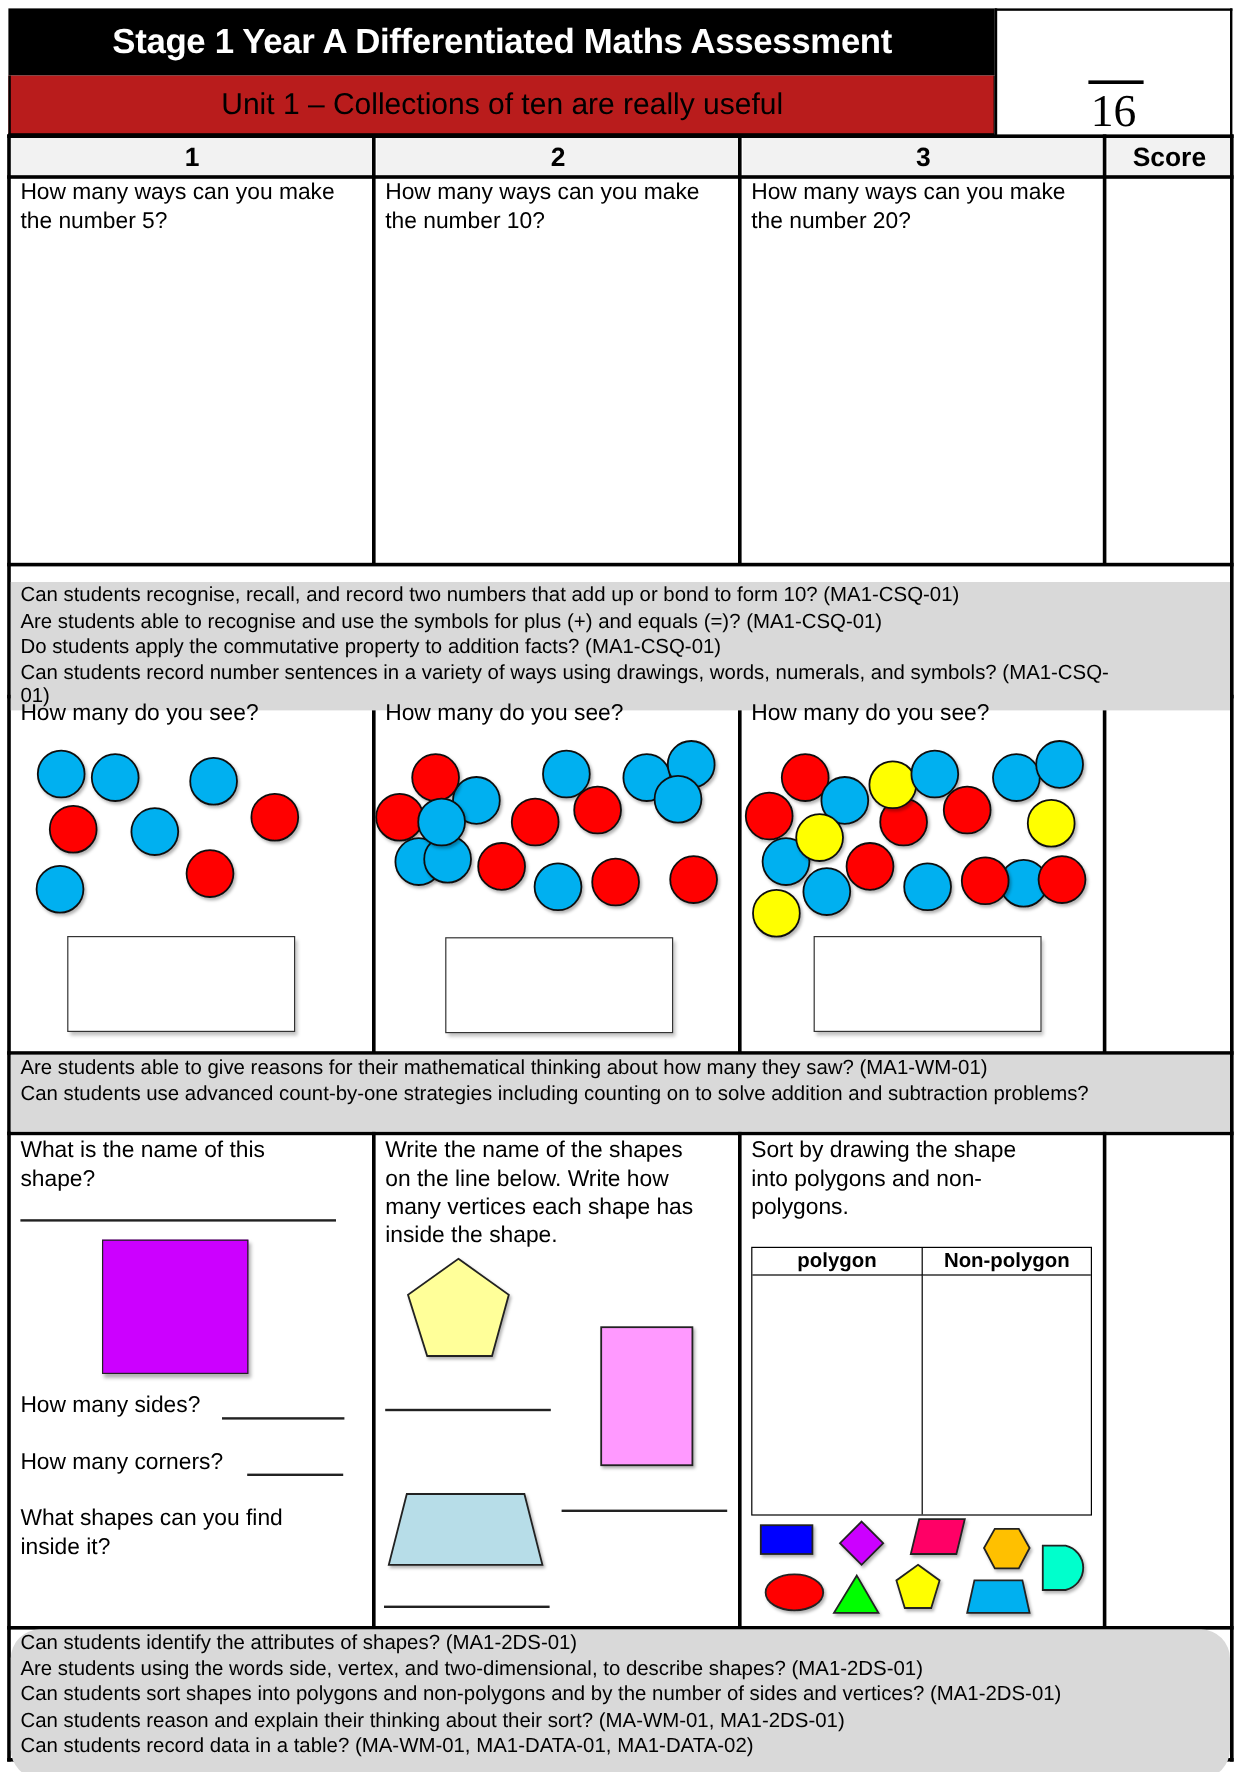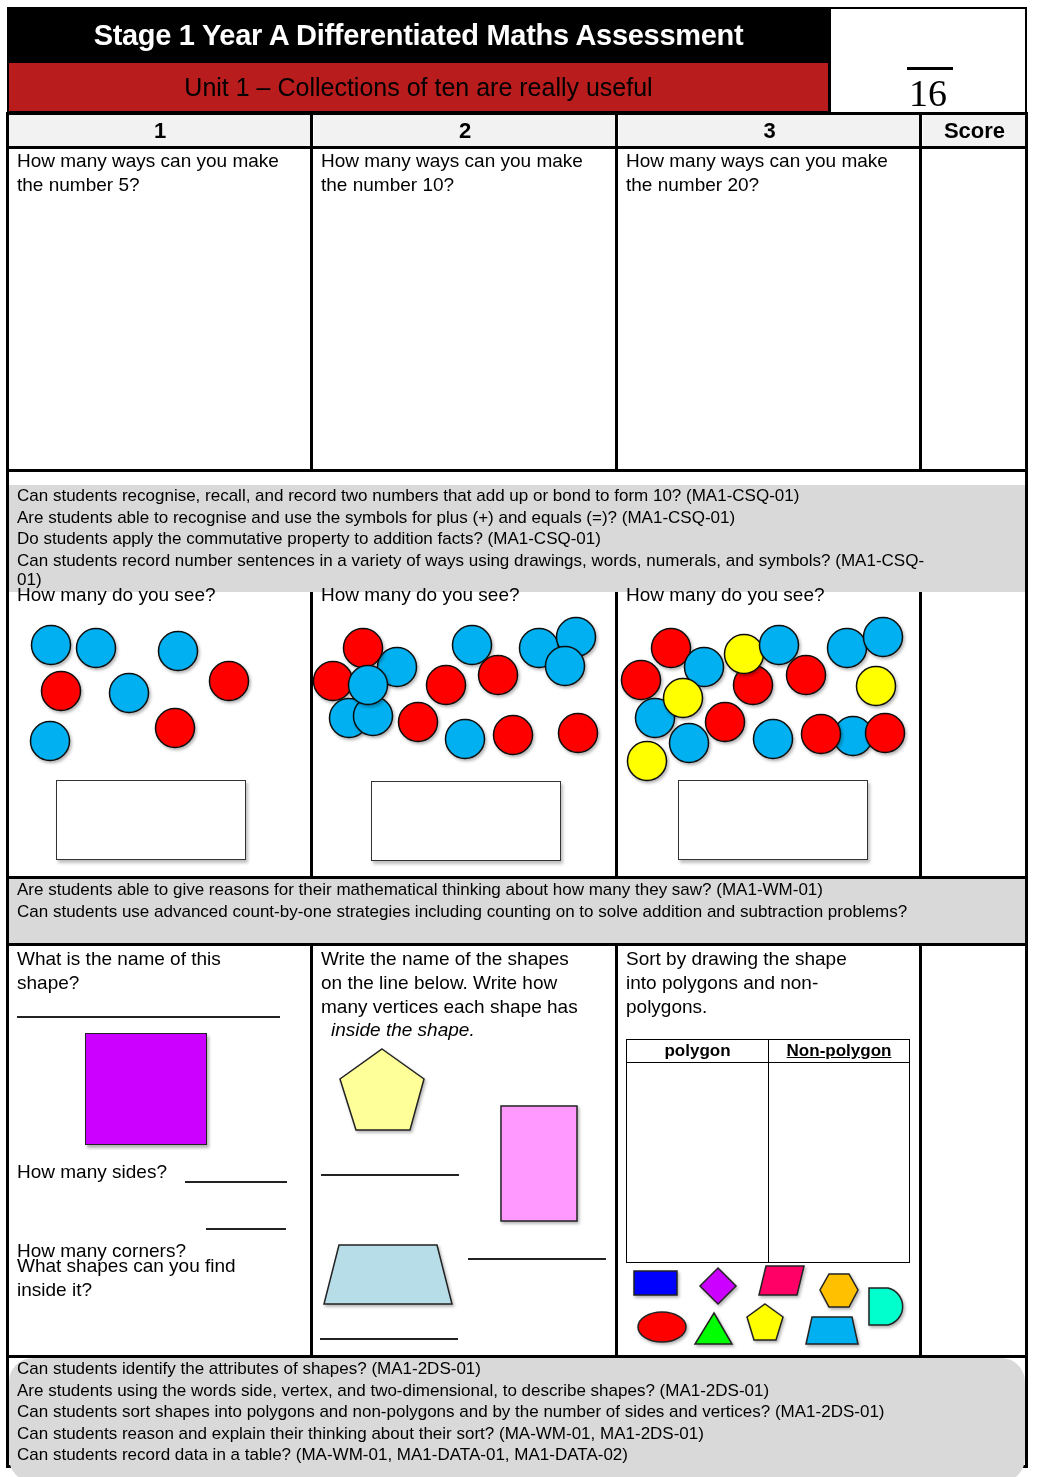--- a/index.html
+++ b/index.html
@@ -148,46 +148,46 @@
   <div>Are students able to give reasons for their mathematical thinking about how many they saw? (MA1-WM-01)</div>
   <div>Can students use advanced count-by-one strategies including counting on to solve addition and subtraction problems?</div>
 </div>
 
 <div class="cell-text" style="left:17px;top:947px;">What is the name of this</div>
 <div class="cell-text" style="left:17px;top:971px;">shape?</div>
 <div class="uline" style="left:17px;top:1016px;width:263px;"></div>
 <div class="abs" style="left:85px;top:1033px;width:122px;height:112px;background:#cc00ff;border:1.5px solid #222;box-shadow:2px 3px 3px rgba(0,0,0,0.3);"></div>
 <div class="cell-text" style="left:17px;top:1160px;">How many sides?</div>
 <div class="uline" style="left:185px;top:1181px;width:102px;"></div>
-<div class="cell-text" style="left:17px;top:1239px;">How many corners?</div>
+<div class="cell-text" style="left:17px;top:1207px;">How many corners?</div>
 <div class="uline" style="left:206px;top:1228px;width:80px;"></div>
 <div class="cell-text" style="left:17px;top:1254px;">What shapes can you find</div>
 <div class="cell-text" style="left:17px;top:1278px;">inside it?</div>
 
 <div class="cell-text" style="left:321px;top:947px;">Write the name of the shapes</div>
 <div class="cell-text" style="left:321px;top:971px;">on the line below. Write how</div>
 <div class="cell-text" style="left:321px;top:995px;">many vertices each shape has</div>
-<div class="cell-text" style="left:331px;top:1018px;font-style:italic;">inside the shape.</div>
+<div class="cell-text" style="left:321px;top:1018px;">inside the shape.</div>
 
 <svg width="1037" height="1477">
   <polygon points="382,1049 424,1079 410,1130 356,1130 340,1079" fill="#ffff99" stroke="#222" stroke-width="1.5" filter="url(#sh)"></polygon>
   <rect x="501" y="1106" width="76" height="115" fill="#ff99ff" stroke="#222" stroke-width="1.5" filter="url(#sh)"></rect>
   <polygon points="339,1245 437,1245 452,1304 324,1304" fill="#b7dde8" stroke="#222" stroke-width="1.5" filter="url(#sh)"></polygon>
 </svg>
 <div class="uline" style="left:321px;top:1174px;width:138px;"></div>
 <div class="uline" style="left:468px;top:1258px;width:138px;"></div>
 <div class="uline" style="left:320px;top:1338px;width:138px;"></div>
 
 <div class="cell-text" style="left:626px;top:947px;">Sort by drawing the shape</div>
 <div class="cell-text" style="left:626px;top:971px;">into polygons and non-</div>
 <div class="cell-text" style="left:626px;top:995px;">polygons.</div>
 
 <div class="sort-table">
   <div class="sort-th" style="left:0;width:142px;border-right:1.5px solid #000;">polygon</div>
-  <div class="sort-th" style="left:142px;width:140px;text-decoration:underline;">Non-polygon</div>
+  <div class="sort-th" style="left:142px;width:140px;">Non-polygon</div>
   <div class="abs" style="left:0;top:23px;width:142px;height:199px;border-right:1.5px solid #000;"></div>
   <div class="abs" style="left:142px;top:23px;width:140px;height:199px;"></div>
 </div>
 
 <svg width="1037" height="1477">
   <rect x="634" y="1271" width="43" height="24" fill="#0000ff" stroke="#222" stroke-width="1.5" filter="url(#sh)"></rect>
   <polygon points="718,1268 736,1286 718,1304 700,1286" fill="#cc00ff" stroke="#222" stroke-width="1.5" filter="url(#sh)"></polygon>
   <polygon points="766,1266 804,1266 797,1295 759,1295" fill="#ff0066" stroke="#222" stroke-width="1.5" filter="url(#sh)"></polygon>
   <polygon points="829,1274 849,1274 858,1290 849,1307 829,1307 820,1290" fill="#ffc000" stroke="#222" stroke-width="1.5" filter="url(#sh)"></polygon>
   <path d="M869,1288 L888,1288 A19,19 0 0 1 888,1325 L869,1325 Z" fill="#00ffcc" stroke="#222" stroke-width="1.5" filter="url(#sh)"></path>

